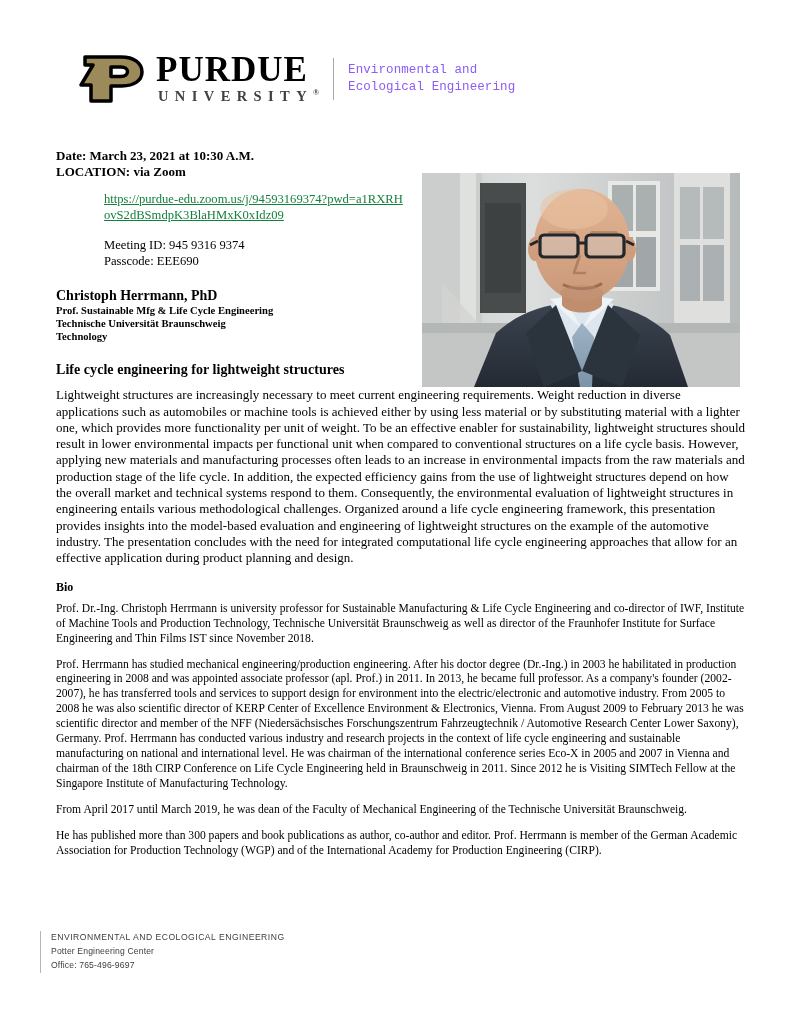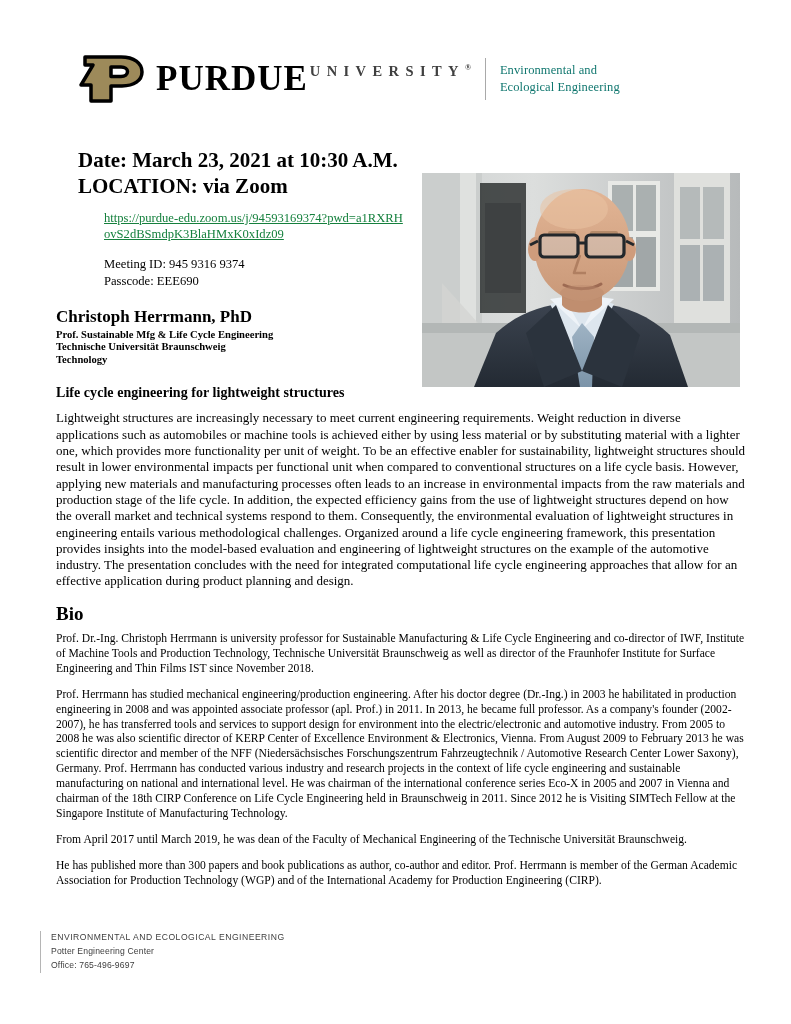--- a/index.html
+++ b/index.html
@@ -27,21 +27,21 @@
     height: 58px;
   }
   .logo-mark {
     width: 68px;
     height: 50px;
     margin-right: 10px;
     flex: 0 0 auto;
   }
   .wordmark {
     display: flex;
-    flex-direction: row;
+    flex-direction: column;
     padding-right: 14px;
   }
   .wordmark .w-purdue {
     font-family: "Liberation Serif", serif;
     font-weight: bold;
     font-size: 35px;
     letter-spacing: 1px;
     line-height: 0.98;
     color: #000000;
   }
@@ -59,24 +59,24 @@
     vertical-align: super;
     letter-spacing: 0;
   }
   .header-divider {
     width: 1px;
     height: 42px;
     background: #a9a9a9;
     margin: 0 14px 0 0;
   }
   .dept {
-    font-family: Liberation Serif, serif;
+    font-family: Liberation Mono, monospace;
     font-size: 12.5px;
     line-height: 1.35;
-    color: #0f766e;
+    color: #8b5cf6;
     letter-spacing: 0.1px;
   }
 
   
   .content {
     position: absolute;
     left: 56px;
     top: 148px;
     width: 690px;
   }
@@ -86,24 +86,23 @@
     font-size: 20px;
     font-weight: bold;
     margin: 0 0 14px 0;
     letter-spacing: 0.1px;
   }
 
   .meta-block {
     width: 350px;
   }
   .meta-line {
-    font-size: 21px;
+    font-size: 13px;
     font-weight: bold;
     line-height: 1.22;
-    margin-left: 22px;
   }
   .zoom-area {
     margin: 11px 0 0 48px;
     width: 300px;
   }
   a.zoom-link {
     color: #15803d;
     text-decoration: underline;
     font-size: 12.6px;
     line-height: 1.28;
@@ -114,21 +113,21 @@
     margin-top: 14px;
     font-size: 12.6px;
     line-height: 1.3;
   }
 
   .speaker-block {
     margin-top: 18px;
     width: 360px;
   }
   .speaker-name {
-    font-size: 17px;
+    font-size: 14px;
     font-weight: bold;
     line-height: 1.2;
     margin-bottom: 1px;
   }
   .speaker-aff {
     font-size: 10.6px;
     font-weight: bold;
     line-height: 1.22;
   }
 
@@ -140,21 +139,21 @@
   }
 
   p.para {
     font-size: 13px;
     line-height: 1.255;
     margin: 0 0 10px 0;
     text-align: left;
   }
 
   h2.bio-heading {
-    font-size: 19px;
+    font-size: 12px;
     font-weight: bold;
     margin: 13px 0 7px 0;
   }
   p.bio-para {
     font-size: 11.6px;
     line-height: 1.29;
     margin: 0 0 11px 0;
   }
 
   

